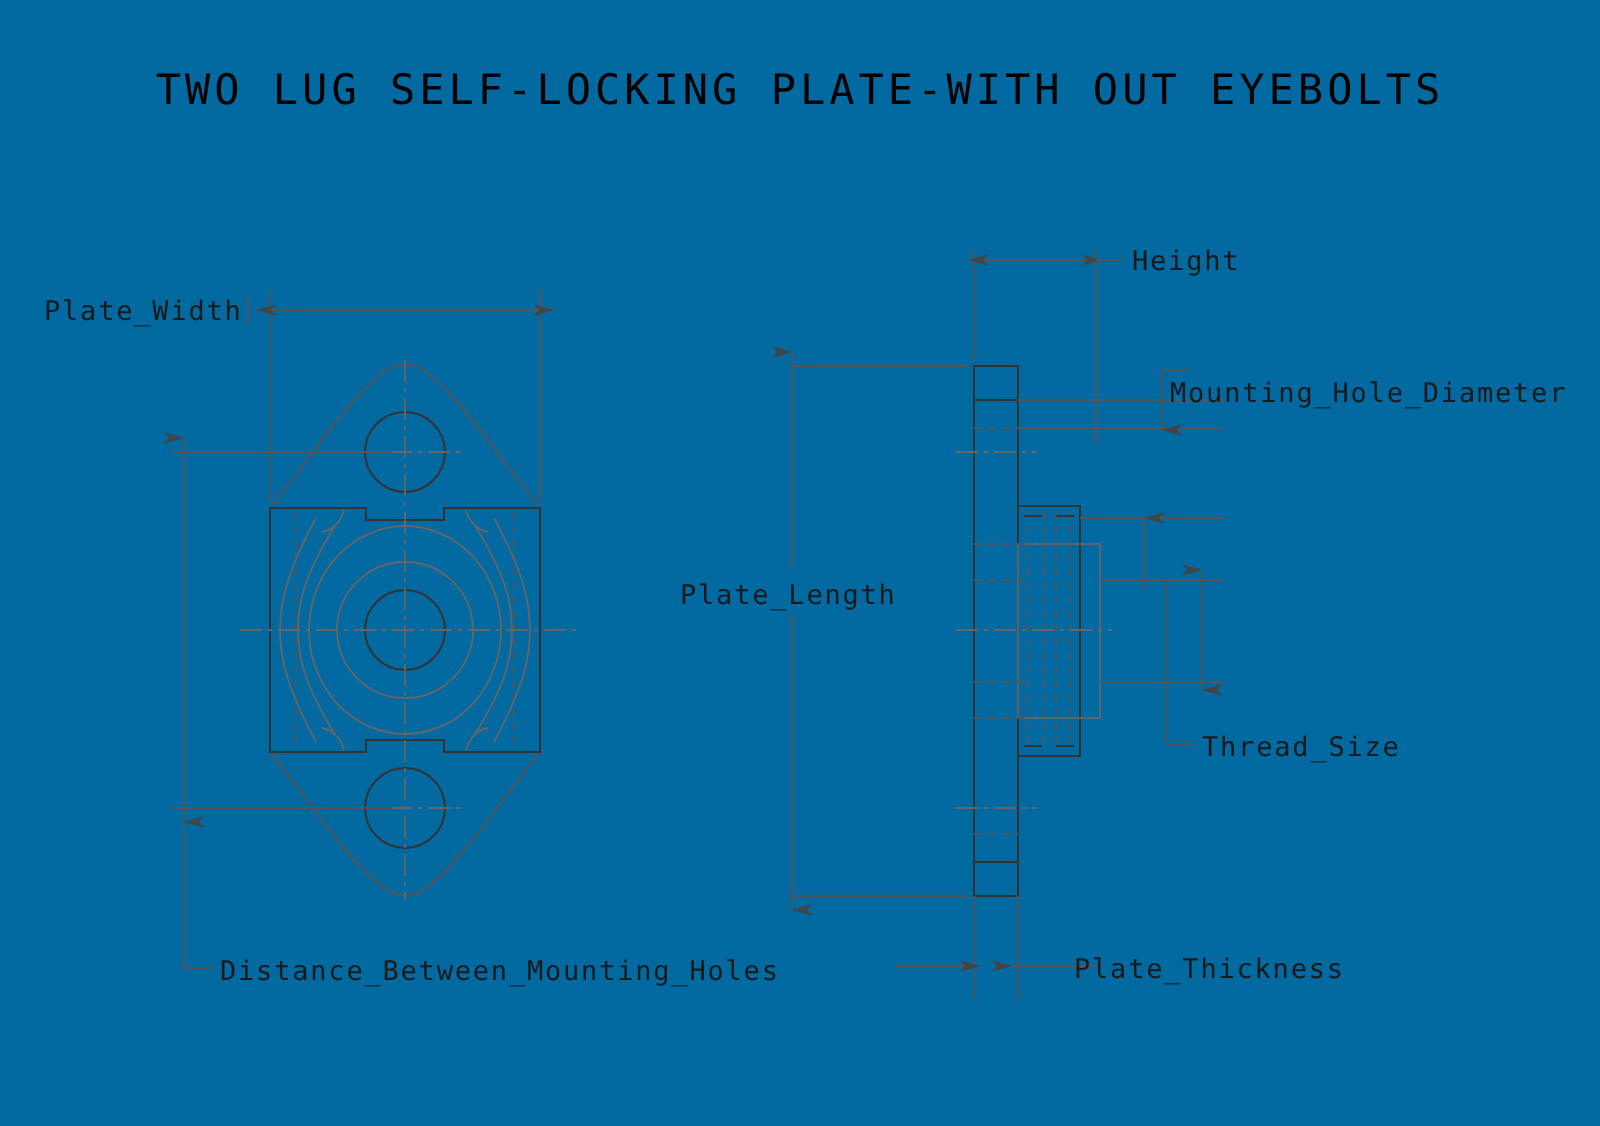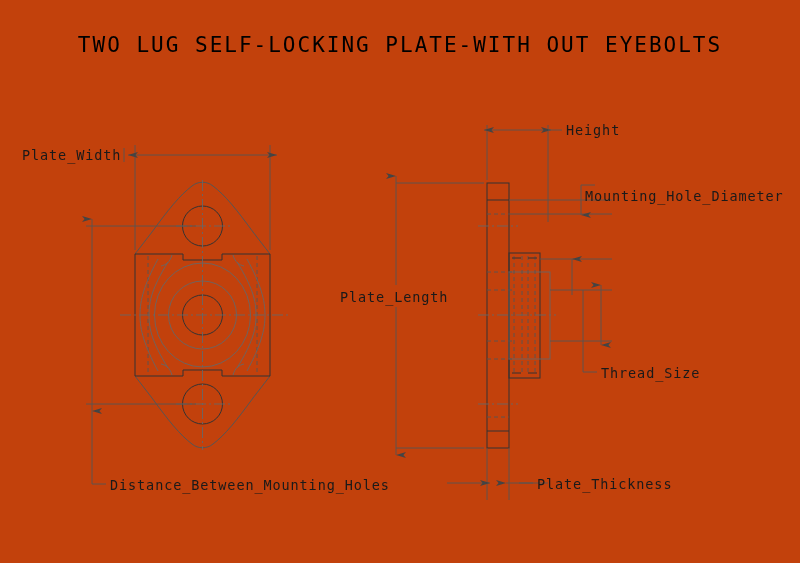--- a/index.html
+++ b/index.html
@@ -7,21 +7,21 @@
     padding: 0;
     background: #ffffff;
   }
   body {
     font-family: "DejaVu Sans Mono", monospace;
   }
   #drawing-sheet {
     position: relative;
     width: 800px;
     height: 563px;
-    background: #c2410c;
+    background: #0369a1;
     overflow: hidden;
   }
   #drawing-sheet svg {
     display: block;
   }
   .title-text {
     font-family: "DejaVu Sans Mono", monospace;
     font-size: 21px;
     letter-spacing: 2.0px;
     fill: #000000;

